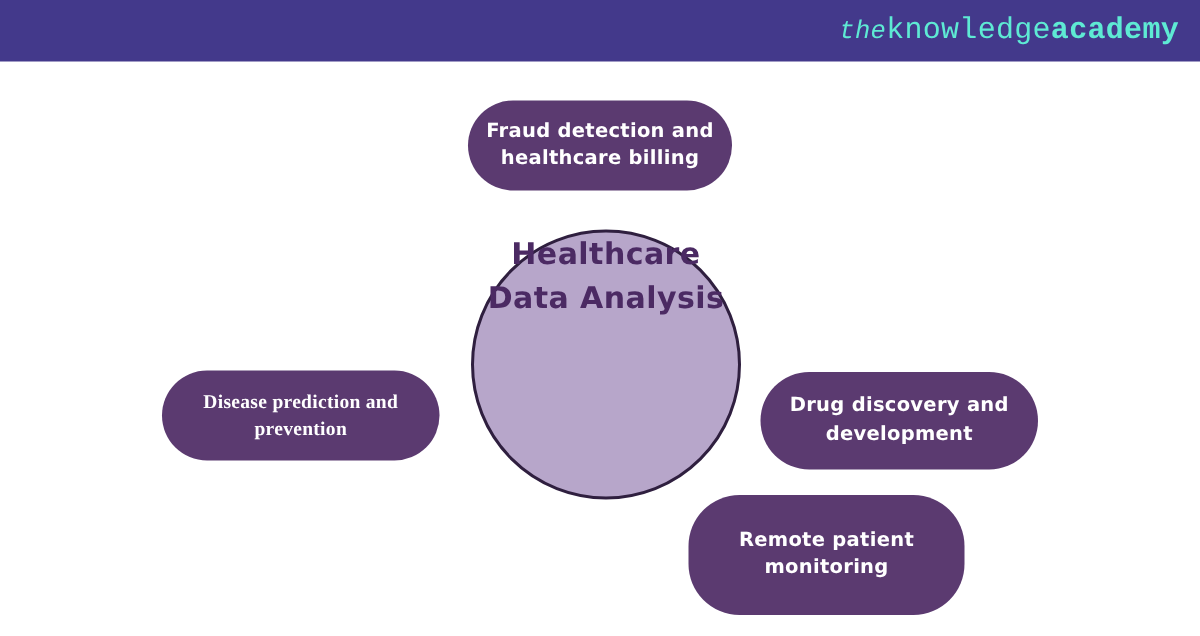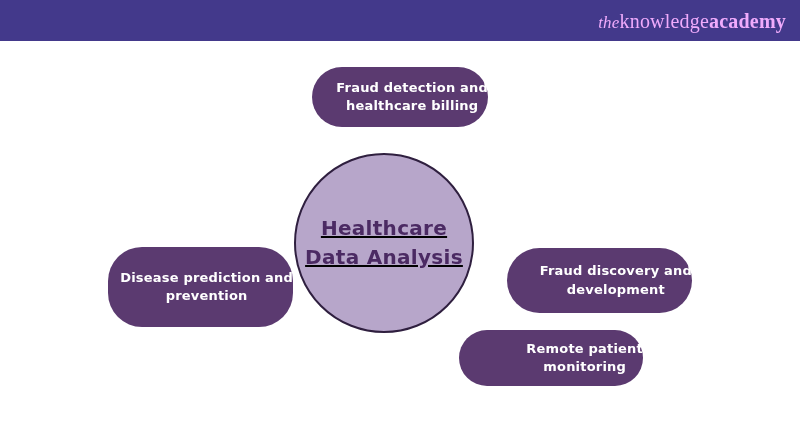--- a/index.html
+++ b/index.html
@@ -7,60 +7,60 @@
     position:relative; width:800px; height:424px; background:#ffffff;
     overflow:hidden; font-family:"DejaVu Sans", sans-serif;
   }
   .topbar {
     position:absolute; left:0; top:0; width:800px; height:41px;
     background:var(--header-bg, #43398b);
     display:flex; align-items:center; justify-content:flex-end;
     padding-right:14px; box-sizing:border-box;
   }
   .logo {
-    color:#f0abfc; font-family:Liberation Serif, serif;
+    color:#5eead4; font-family:Liberation Mono, monospace;
     font-size:20px; line-height:1; white-space:nowrap; letter-spacing:0.2px;text-align:center;
   }
   .logo .the { font-style:italic; font-size:17px; }
   .logo .knowledge { font-weight:400; }
   .logo .academy { font-weight:700; }
 
   .center-circle {
-    position:absolute; left:294px; top:153px; width:180px; height:180px;
+    position:absolute; left:314px; top:153px; width:180px; height:180px;
     border-radius:50%;
     background:var(--center-fill, #b7a6ca);
     border:2px solid var(--center-border, #2f1f3f);
     box-sizing:border-box;
-    display:flex; align-items:center; justify-content:center;text-decoration:underline;
+    display:flex; justify-content:center;
   }
   .center-label {
     text-align:center; white-space:pre-line;
     color:var(--center-text, #4b2a63);
     font-size:20px; font-weight:700; line-height:1.45; letter-spacing:0.3px;
   }
 
   .pill {
     position:absolute;
     background:var(--node-fill, #5b3a70);
     border-radius:34px;
-    display:flex; align-items:center; justify-content:flex-end;
+    display:flex; align-items:center; justify-content:center;
     box-sizing:border-box;
   }
   .pill-label {
     text-align:center; white-space:pre-line;
     color:var(--node-text, #ffffff);
     font-size:13px; font-weight:600; line-height:1.4; letter-spacing:0.2px;
   }
   .pill-fraud    { left:312px; top:67px;  width:176px; height:60px; }
   .pill-patient  { left:108px; top:166px; width:185px; height:67px; }
-  .pill-disease  { left:108px; top:247px; width:185px; height:80px; }
+  .pill-disease  { left:108px; top:247px; width:185px; height:60px;font-family:Liberation Serif, serif; }
   .pill-clinical { left:158px; top:332px; width:185px; height:66px; }
   .pill-resource { left:511px; top:163px; width:184px; height:72px; }
   .pill-drug     { left:507px; top:248px; width:185px; height:65px; }
-  .pill-remote   { left:459px; top:330px; width:184px; height:56px; }
+  .pill-remote   { left:459px; top:330px; width:184px; height:80px; }
 </style>
 </head>
 <body>
 
 <div class="canvas">
 
   <div class="topbar">
     <div class="logo"><span class="the">the</span><span class="knowledge">knowledge</span><span class="academy">academy</span></div>
   </div>
 
@@ -71,21 +71,21 @@
 
 
   <div class="pill pill-disease">
     <span class="pill-label">Disease prediction and
 prevention</span>
   </div>
 
 
 
   <div class="pill pill-drug">
-    <span class="pill-label">Fraud discovery and
+    <span class="pill-label">Drug discovery and
 development</span>
   </div>
 
   <div class="pill pill-remote">
     <span class="pill-label">Remote patient
 monitoring</span>
   </div>
 
   <div class="center-circle">
     <span class="center-label">Healthcare

